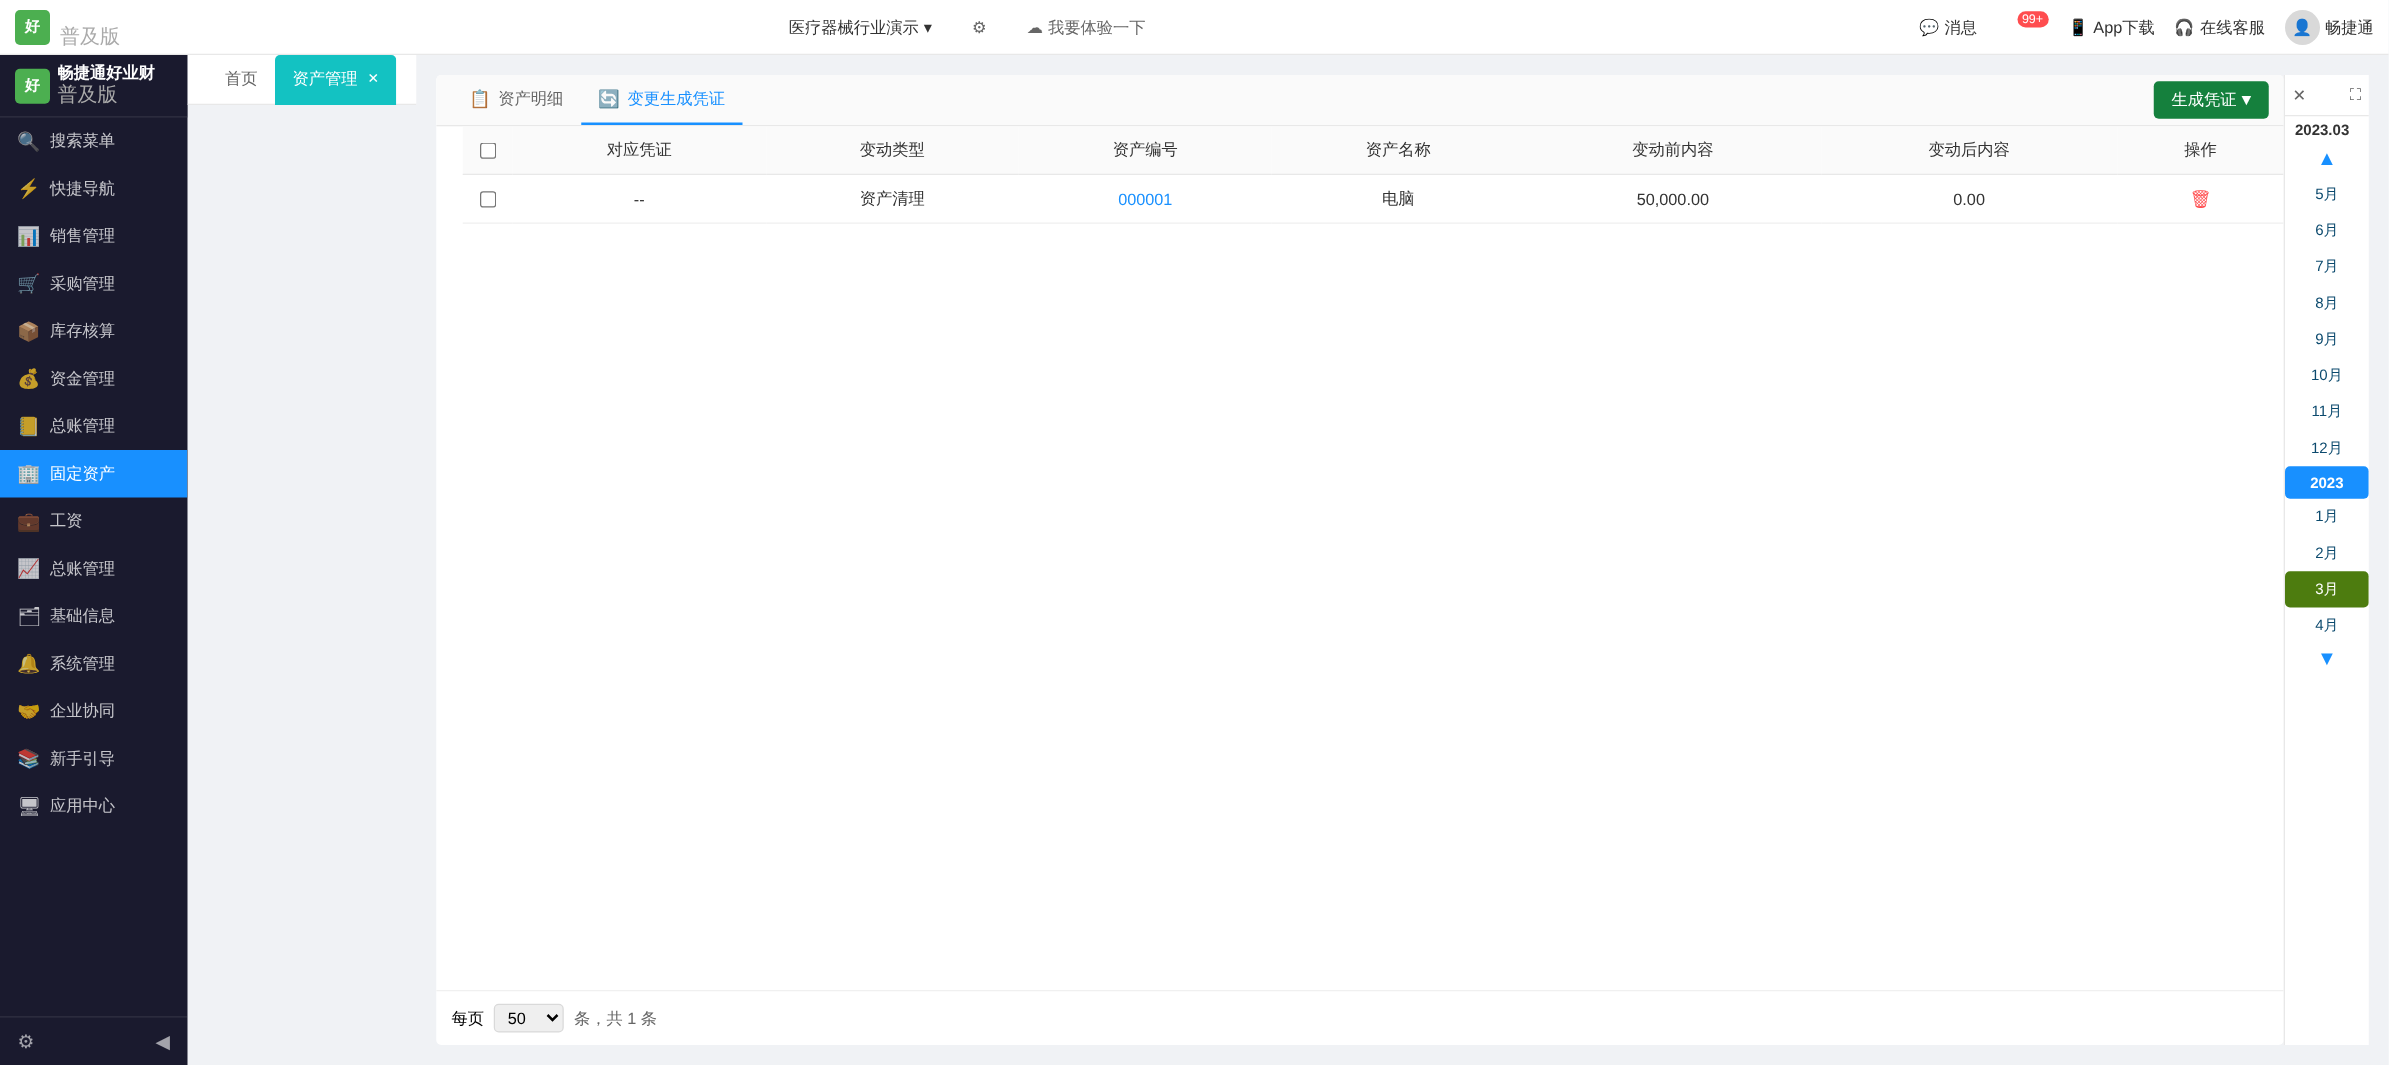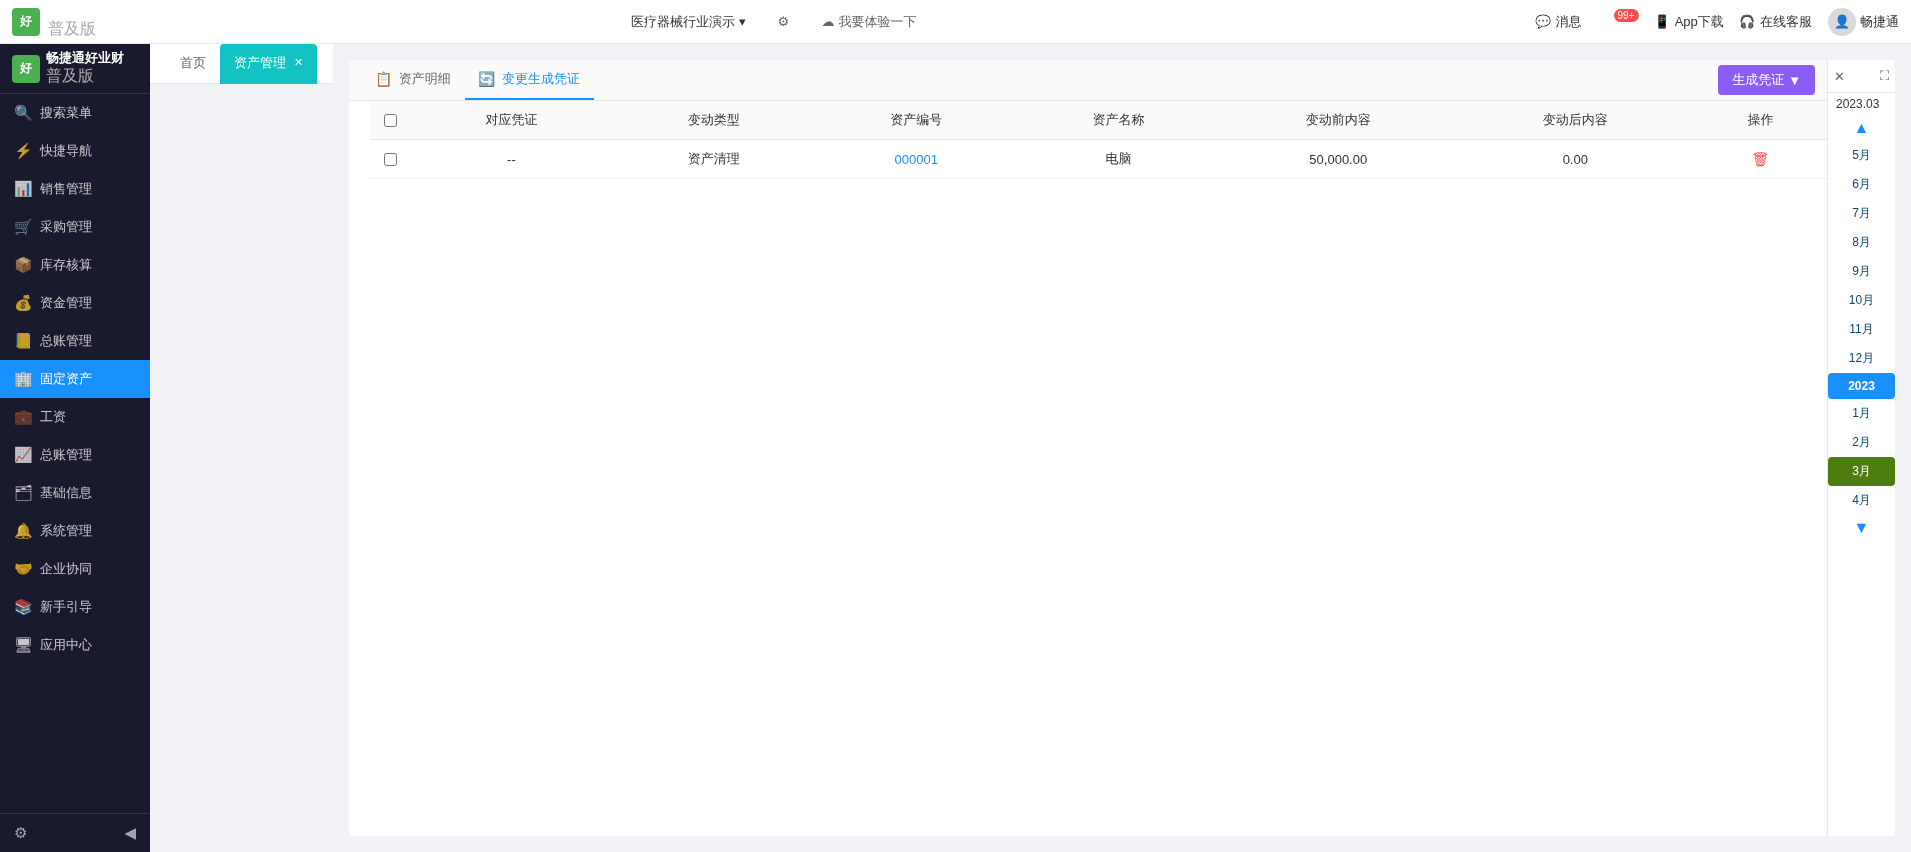--- a/index.html
+++ b/index.html
@@ -77,22 +77,22 @@
 
     
     .inner-tabs { display: flex; align-items: center; border-bottom: 1px solid #e8e8e8; padding: 0 12px; background: #fafafa; }
     .inner-tab {
       padding: 10px 14px; cursor: pointer; font-size: 13px; color: #666;
       display: flex; align-items: center; gap: 6px; border-bottom: 2px solid transparent;
     }
     .inner-tab.active { color: #1890ff; border-bottom-color: #1890ff; }
     .inner-tab-icon { font-size: 14px; }
     .generate-btn {
-      background: #8b5cf6; color: #fff; border: none; border-radius: 4px;
-      padding: 6px 14px; cursor: pointer; font-size: 13px; display: flex; align-items: center; gap: 4px;
+      background: #15803d; color: #fff; border: none; border-radius: 4px;
+      padding: 6px 14px; cursor: pointer; font-size: 13px; display: flex; align-items: center; gap: 4px; font-family: Liberation Mono, monospace;
     }
 
     
     .data-table { width: 100%; border-collapse: collapse; }
     .data-table th {
       background: #fafafa; border-bottom: 1px solid #e8e8e8;
       padding: 10px 12px; text-align: center; color: #333; font-weight: 500; font-size: 13px;
     }
     .data-table td {
       border-bottom: 1px solid #f0f0f0; padding: 10px 12px;
@@ -318,28 +318,38 @@
       <td>50,000.00</td>
       <td>0.00</td>
       <td>
         <span class="delete-icon">🗑</span>
       </td>
     </tr>
               </tbody>
           </table>
         </div>
 
+        <div class="table-footer">
+          <span>每页</span>
+          <select class="page-size-select">
+            <option>50</option>
+            <option>10</option>
+            <option>20</option>
+            <option>100</option>
+          </select>
+          <span class="footer-text">条，共 1 条</span>
+        </div>
       </div>
 
       <div class="calendar-panel">
         <div class="calendar-header">
           <span style="cursor:pointer;color:#666;">✕</span>
           <span style="cursor:pointer;color:#666;">⛶</span>
         </div>
-        <div style="padding:4px 8px;font-size:12px;color:#333;font-weight:normal;">2023.03</div>
+        <div style="padding:4px 8px;font-size:12px;color:#333;font-weight:bold;">2023.03</div>
         <div class="calendar-scroll">
           <div class="calendar-nav">▲</div>
           <div class="calendar-month">5月</div>
           <div class="calendar-month">6月</div>
           <div class="calendar-month">7月</div>
           <div class="calendar-month">8月</div>
           <div class="calendar-month">9月</div>
           <div class="calendar-month">10月</div>
           <div class="calendar-month">11月</div>
           <div class="calendar-month">12月</div>

